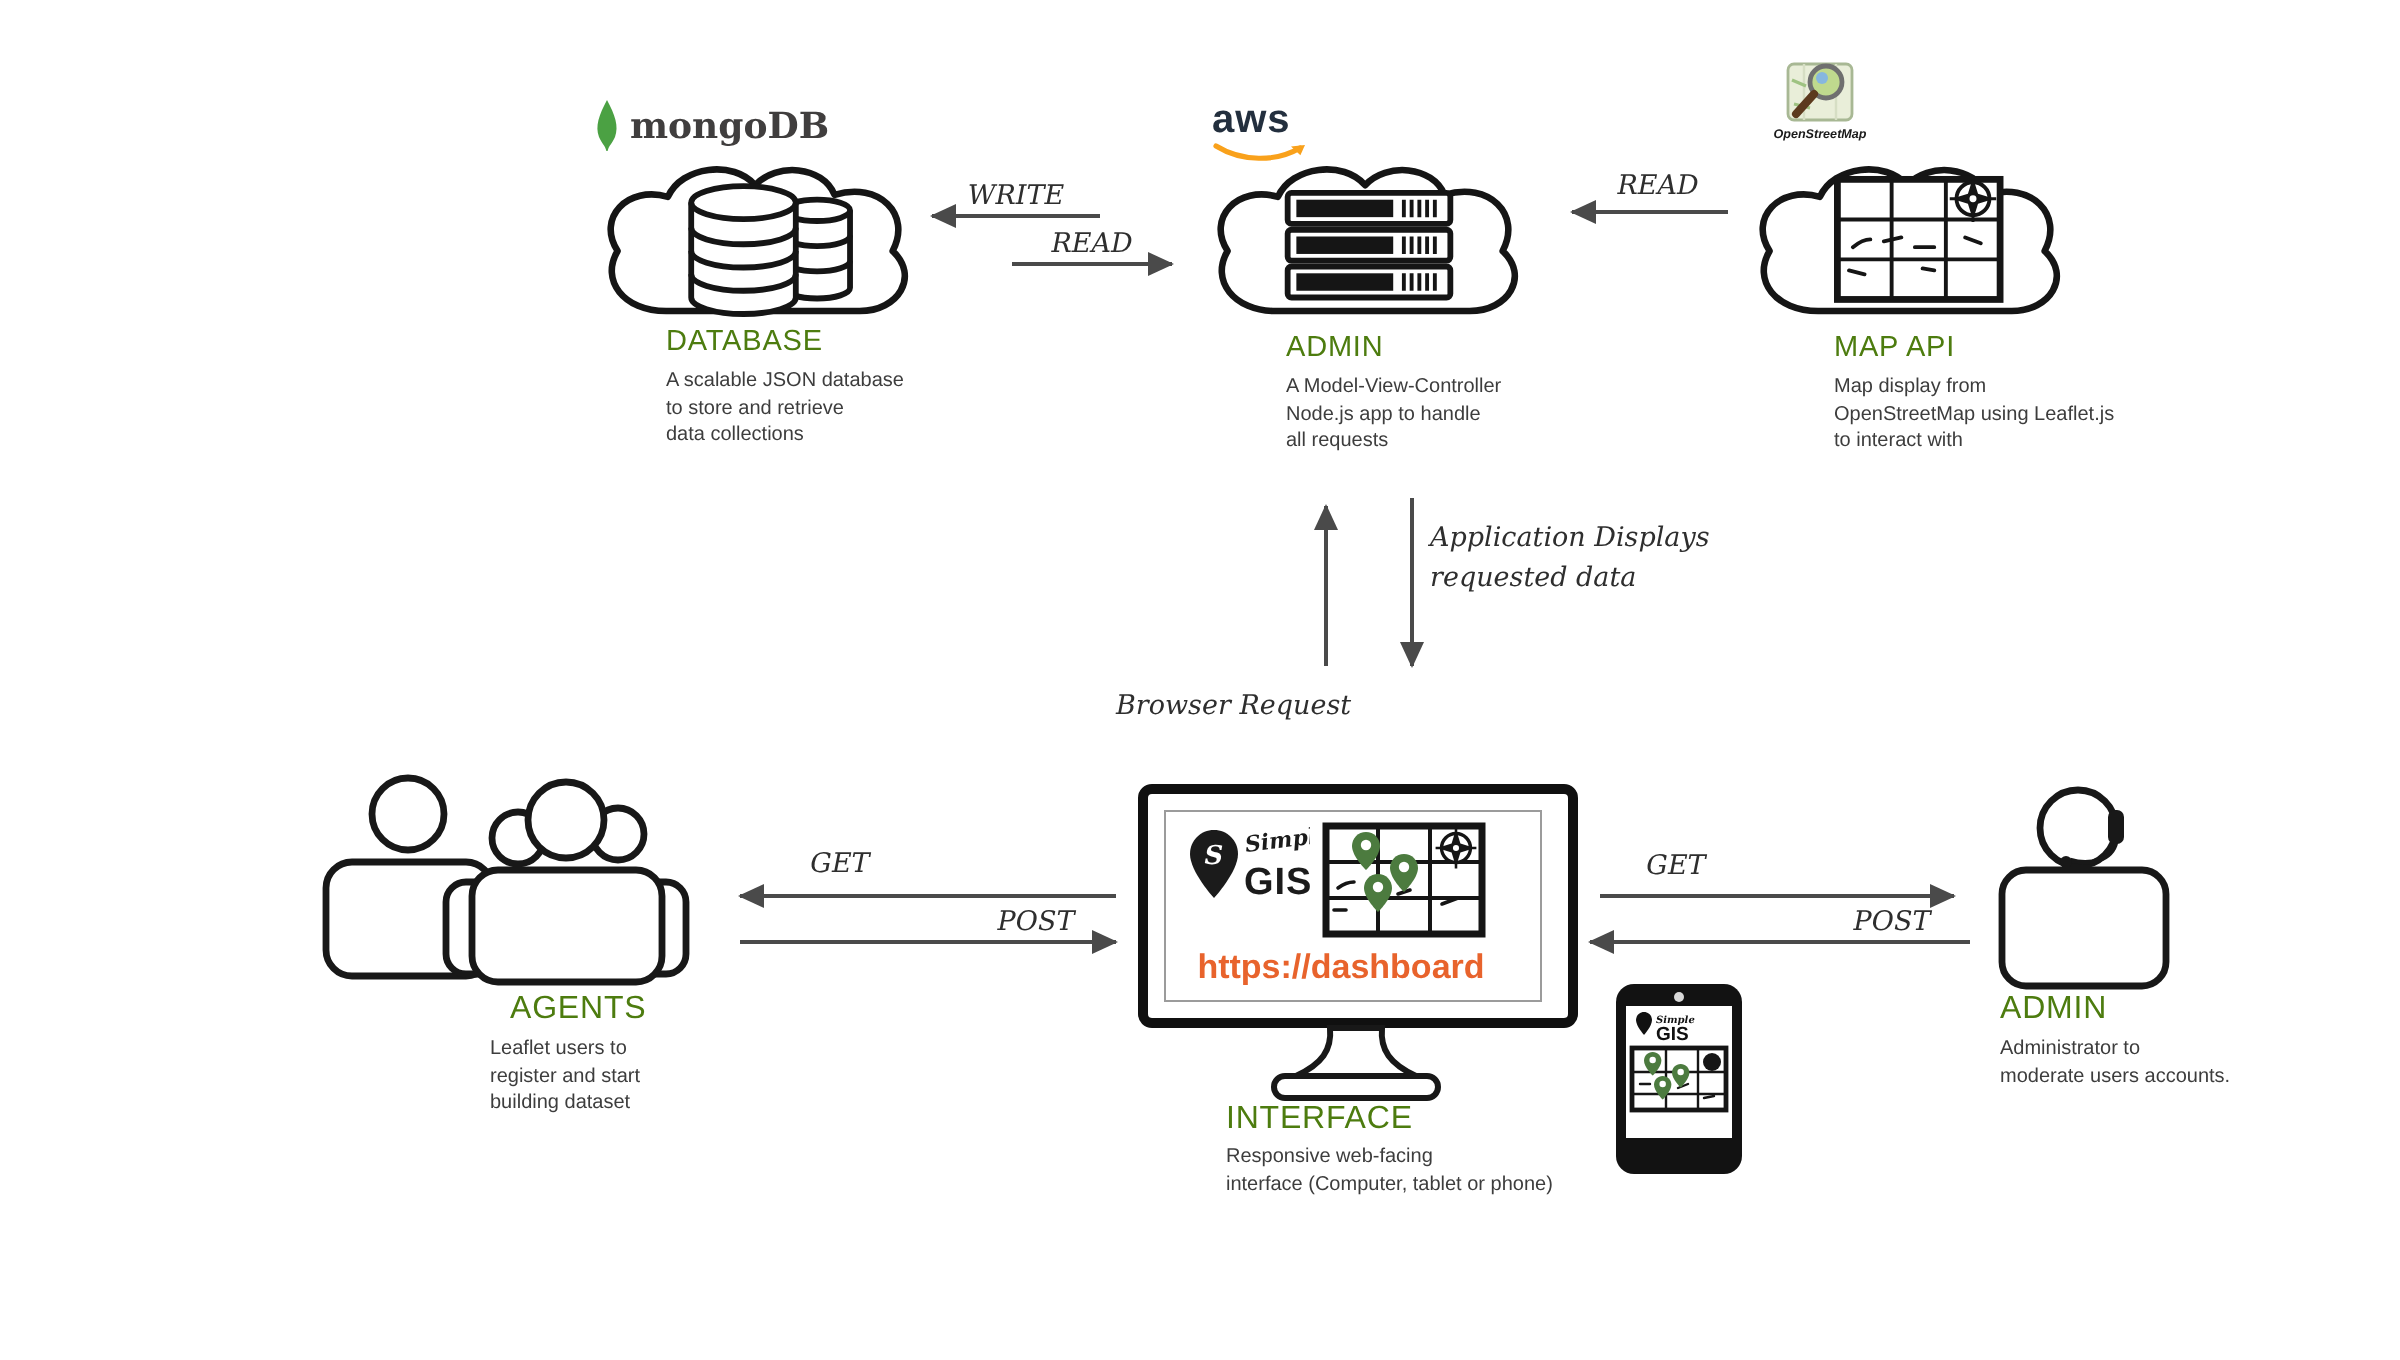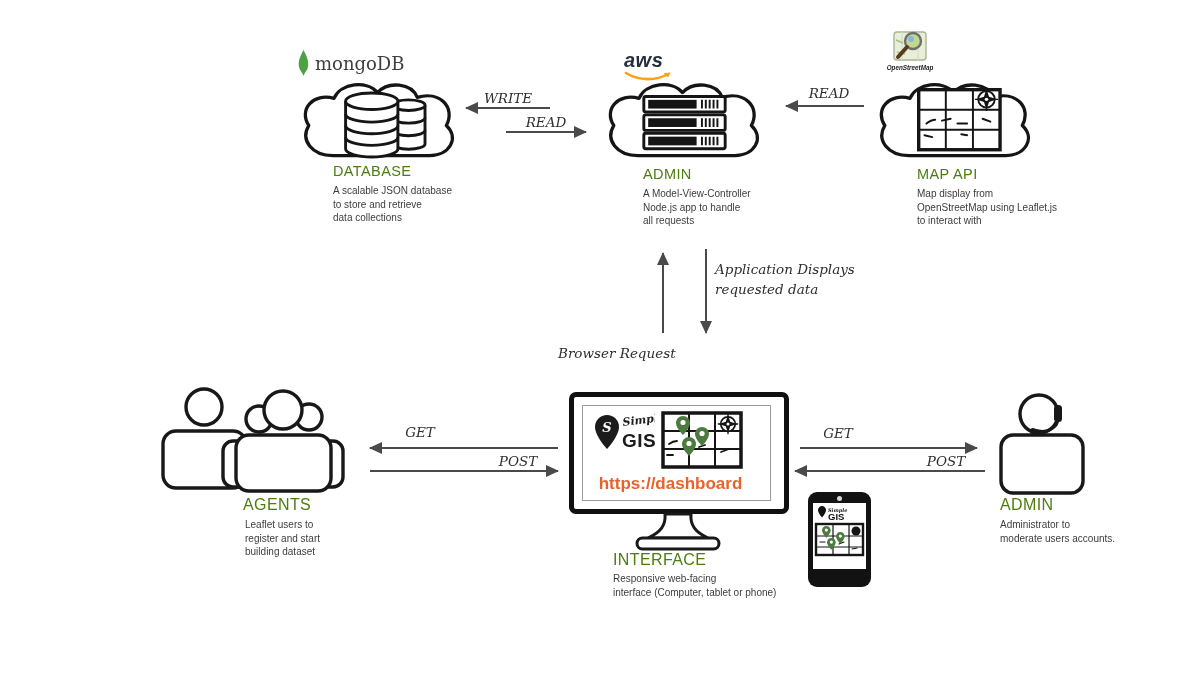--- a/index.html
+++ b/index.html
@@ -18,21 +18,21 @@
   .head-left{position:absolute;left:-1px;top:-7.2px;width:0;height:0;border-style:solid;
     border-width:6.1px 13px 6.1px 0;border-color:transparent #4A4A4A transparent transparent;}
   .head-right{position:absolute;right:-1px;top:-7.2px;width:0;height:0;border-style:solid;
     border-width:6.1px 0 6.1px 13px;border-color:transparent transparent transparent #4A4A4A;}
   .head-up{position:absolute;top:-1px;left:-7.2px;width:0;height:0;border-style:solid;
     border-width:0 6.1px 13px 6.1px;border-color:transparent transparent #4A4A4A transparent;}
   .head-down{position:absolute;bottom:-1px;left:-7.2px;width:0;height:0;border-style:solid;
     border-width:13px 6.1px 0 6.1px;border-color:#4A4A4A transparent transparent transparent;}
   
   .mongo{display:flex;align-items:center;gap:4px;}
-  .mongo-text{font-family:"DejaVu Serif",serif;font-weight:400;font-size:18px;color:#403E3E;}
+  .mongo-text{font-family:"DejaVu Serif",serif;font-weight:700;font-size:18px;color:#403E3E;}
   .aws-text{font-weight:700;font-size:20px;color:#232F3E;letter-spacing:.5px;line-height:1;}
   .osm-label{font-size:6.3px;font-weight:700;font-style:italic;color:#1A1A1A;margin-top:1px;}
   
   .monitor{position:absolute;left:569px;top:392px;width:210px;height:112px;
     border:5px solid #101010;border-radius:7px;background:#fff;}
   .mon-screen{position:absolute;left:8px;top:8px;width:187px;height:94px;
     border:1.5px solid #9B9B9B;background:#fff;}
   .mon-url{position:absolute;left:0;right:12px;top:68px;text-align:center;
     font-size:17px;font-weight:700;color:#E8632C;}
   
@@ -73,21 +73,21 @@
 
   <div class="abs slabel center" style="left:466px;top:90px;width:84px;">WRITE</div>
   <div class="h-arrow" style="left:466px;top:107px;width:84px;">
       <span class="head-left"></span>
     </div>
   <div class="abs slabel center" style="left:506px;top:114px;width:80px;">READ</div>
   <div class="h-arrow" style="left:506px;top:131px;width:80px;">
       <span class="head-right"></span>
     </div>
 
-  <div class="abs" style="left:624px;top:50px;width:52px;font-style:italic;">
+  <div class="abs" style="left:606px;top:50px;width:52px;">
     <div class="aws-text">aws</div>
     <svg width="48" height="13" viewBox="0 0 48 13" style="display:block;margin-top:1px;">
       <path d="M2,2 C15,10 32,10 44,3" stroke="#F9A11B" stroke-width="2.6" fill="none" stroke-linecap="round"></path>
       <path d="M46.5,1.5 L39.5,2.2 L44.2,6.6 Z" fill="#F9A11B"></path>
     </svg>
   </div>
 
   <svg class="abs" style="left:597px;top:80px;" width="175" height="92" viewBox="0 0 180 95">
     <path d="M42,78 C20,78 8,62 17,47 C6,30 22,13 43,19 C50,3 77,0 88,13 C99,1 123,3 129,18 C152,11 169,28 159,47 C173,60 162,78 142,78 Z" fill="#fff" stroke="#151515" stroke-width="3.4" stroke-linejoin="round"></path>
     <g>
@@ -239,21 +239,21 @@
       <circle cx="44" cy="23" r="18"></circle>
       <rect x="3" y="47" width="83" height="57" rx="13"></rect>
       <circle cx="99" cy="35" r="13"></circle>
       <circle cx="149" cy="33" r="13"></circle>
       <circle cx="123" cy="26" r="19"></circle>
       <rect x="63" y="57" width="26" height="46" rx="10"></rect>
       <rect x="157" y="57" width="26" height="46" rx="10"></rect>
       <rect x="76" y="51" width="95" height="56" rx="13"></rect>
     </g>
   </svg>
-  <div class="abs heading" style="left:243px;top:496px;font-size:16px;">AGENTS</div>
+  <div class="abs heading" style="left:255px;top:496px;font-size:16px;">AGENTS</div>
   <div class="abs desc" style="left:245px;top:518px;width:110px;">Leaflet users to
 register and start
 building dataset</div>
 
   <div class="abs slabel center" style="left:380px;top:424px;width:80px;">GET</div>
   <div class="h-arrow" style="left:370px;top:447px;width:188px;">
       <span class="head-left"></span>
     </div>
   <div class="abs slabel center" style="left:478px;top:453px;width:80px;">POST</div>
   <div class="h-arrow" style="left:370px;top:470px;width:188px;">

